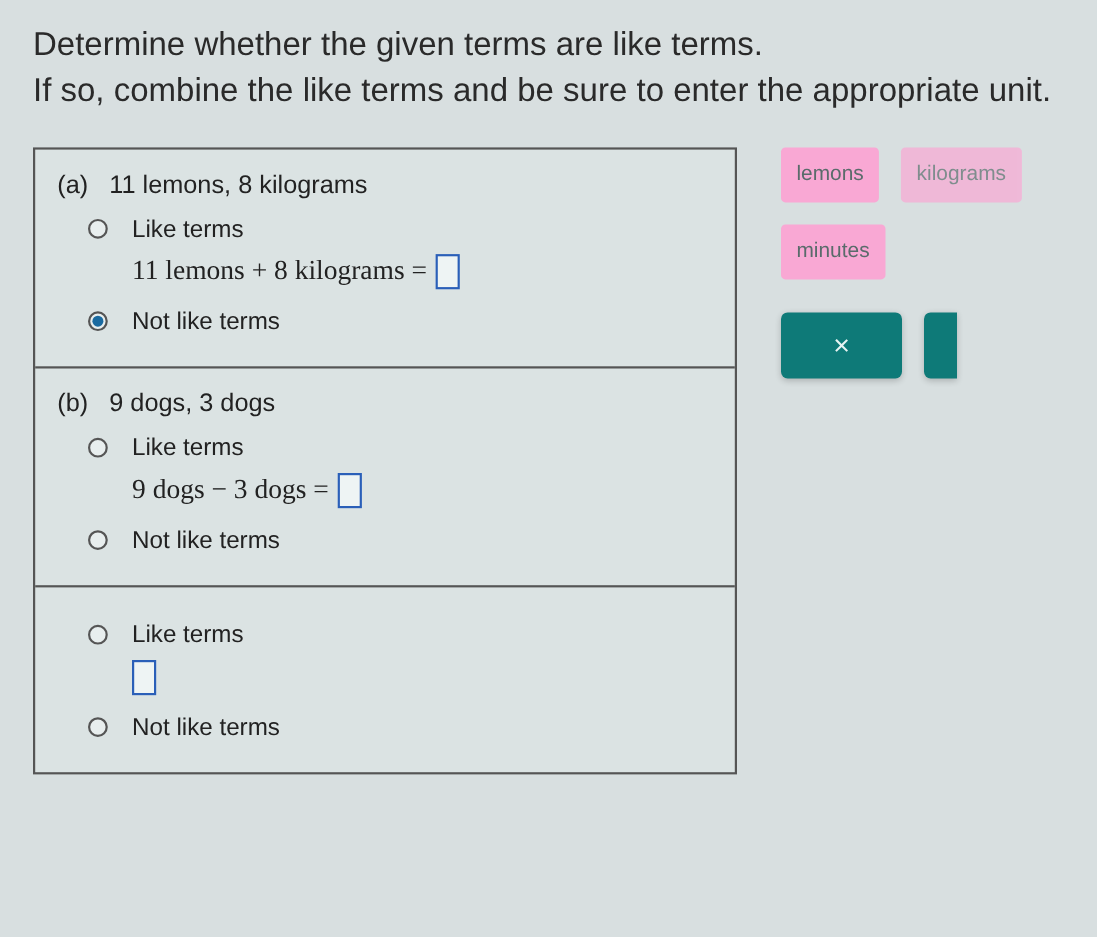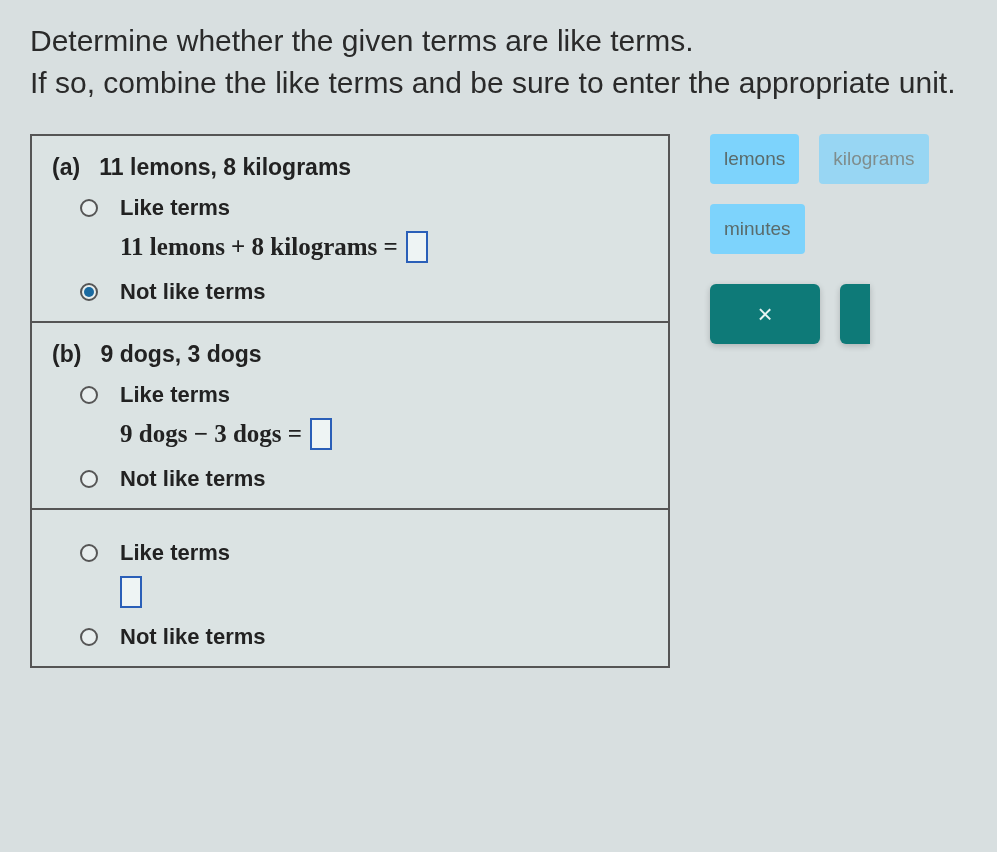--- a/index.html
+++ b/index.html
@@ -22,22 +22,21 @@
     gap: 40px;
     align-items: flex-start;
   }
   .question-box {
     border: 2px solid #555;
     background: #dbe3e3;
     flex: 0 0 640px;
   }
   .question-section {
     border-bottom: 2px solid #555;
-    padding: 18px 20px 6px 20px;
-    font-weight: bold;
+    padding: 18px 20px 18px 20px;
   }
   .question-section:last-child { border-bottom: none; }
   .q-title {
     margin-bottom: 14px;
     font-size: 23px;
     color: #222;
   }
   .option-row {
     display: flex;
     align-items: center;
@@ -83,21 +82,21 @@
     display: flex;
     flex-direction: column;
     gap: 20px;
   }
   .chip-row {
     display: flex;
     gap: 20px;
   }
   .chip {
     padding: 14px 14px;
-    background: #7dd3fc;
+    background: #f9a8d4;
     border-radius: 4px;
     color: #5a6b6b;
     font-size: 19px;
     cursor: pointer;
   }
   .chip.faded { opacity: 0.7; }
   .btn-row {
     display: flex;
     gap: 20px;
     margin-top: 10px;

